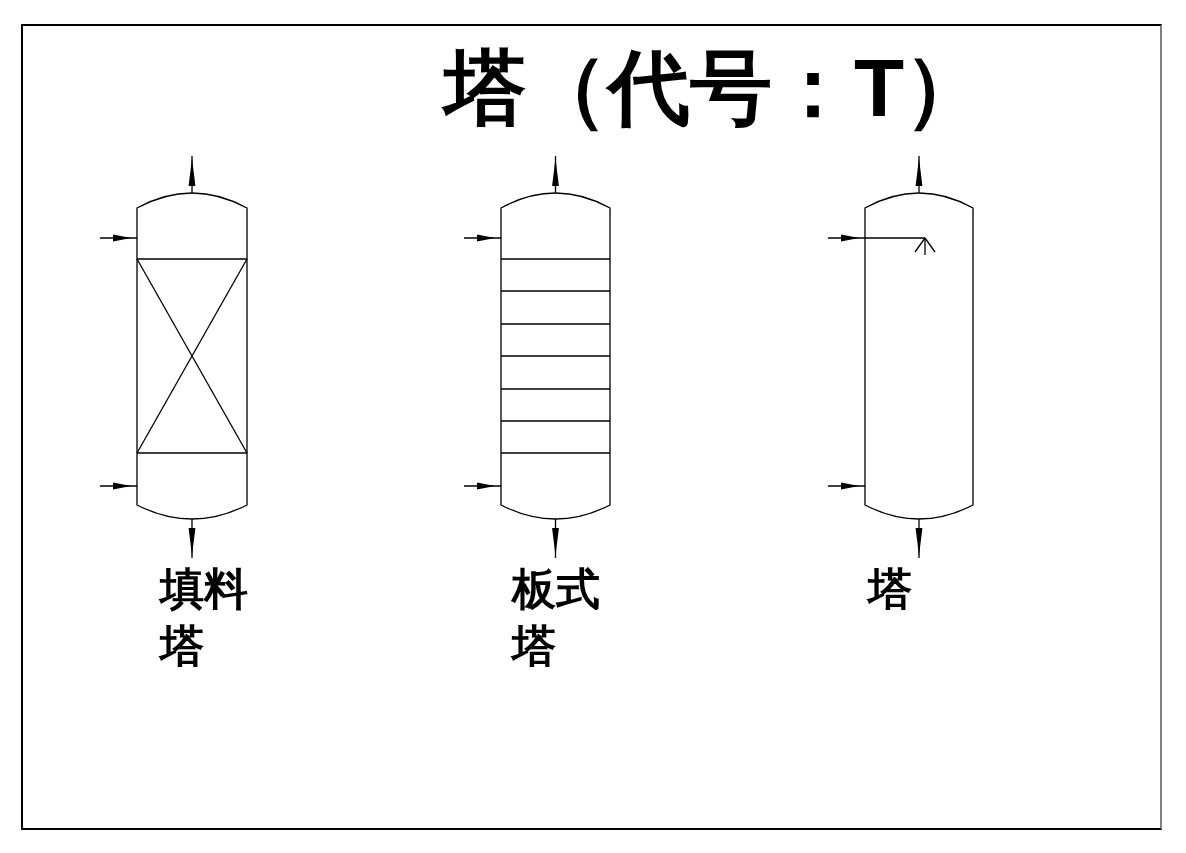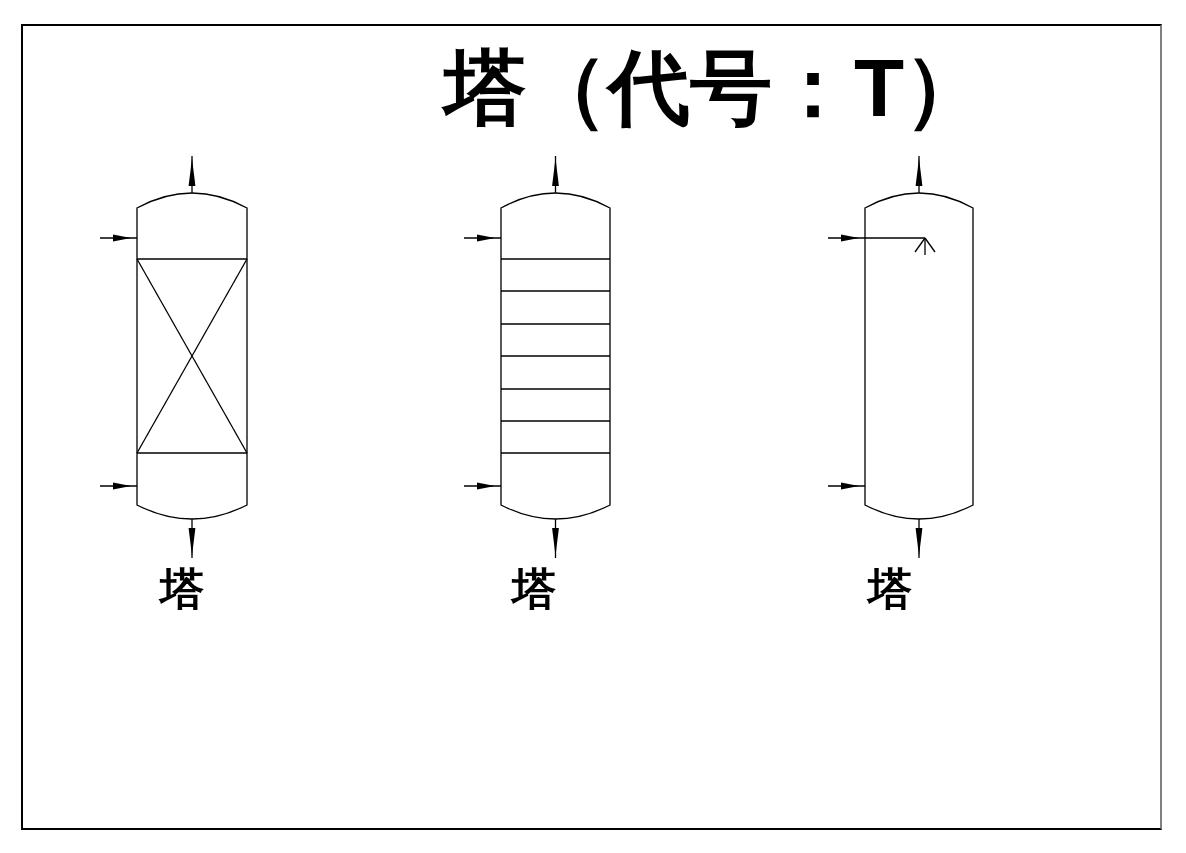--- a/index.html
+++ b/index.html
@@ -165,24 +165,26 @@
         <polygon points="859,486 841,482.6 841,489.4"></polygon>
       </g>
       <g>
         <line x1="919" y1="519" x2="919" y2="558"></line>
         <polygon points="919,556 915.6,528 922.4,528"></polygon>
       </g>
     </g>
   </svg>
 
   <div class="tower-label" style="left:160px">
+    <div><span>填</span><span>料</span></div>
     <div>塔</div>
   </div>
 
   <div class="tower-label" style="left:512px">
+    <div><span>板</span><span>式</span></div>
     <div>塔</div>
   </div>
 
   <div class="tower-label" style="left:868px">
     <div>塔</div>
   </div>
 
 </div>
 
 </body></html>

